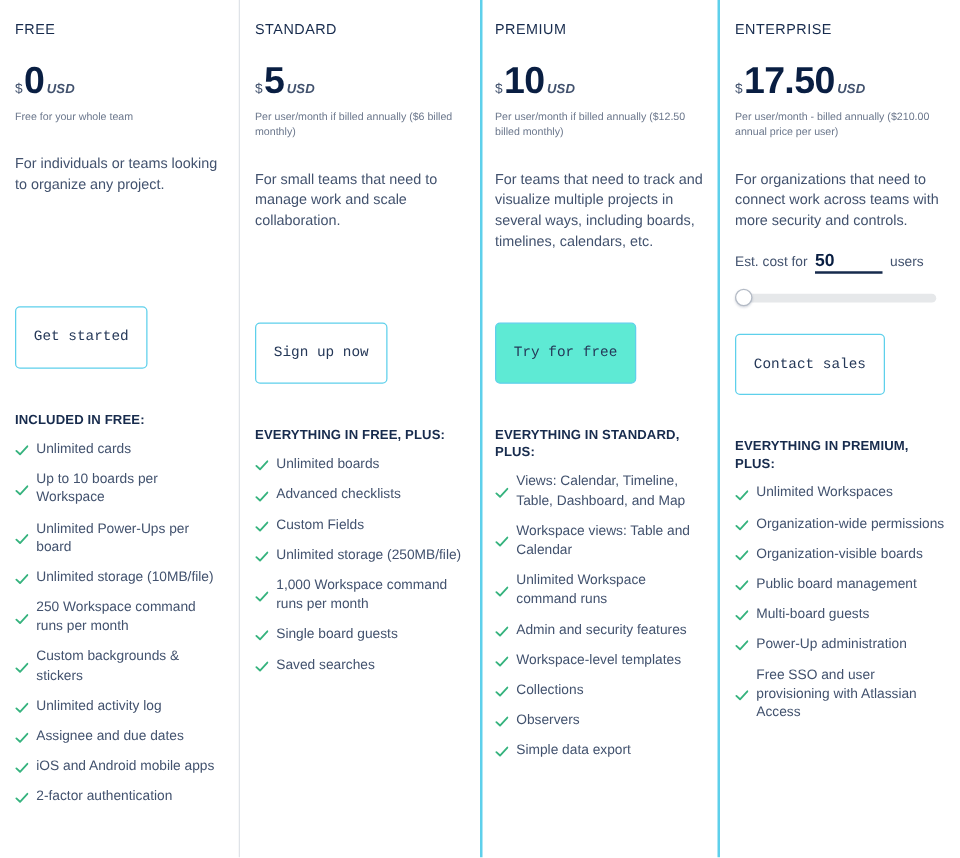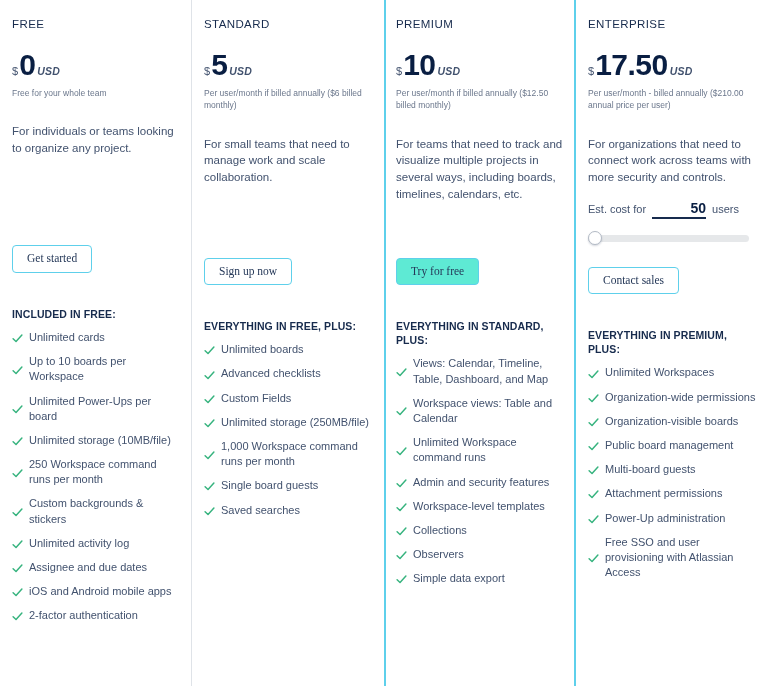--- a/index.html
+++ b/index.html
@@ -113,21 +113,21 @@
     gap: 6px;
     margin-top: 14px;
     font-size: 11px;
     color: #42526e;
   }
   .est-input {
     width: 54px;
     border: none;
     border-bottom: 2px solid #172b4d;
     background: transparent;
-    text-align: right;
+    text-align: left;
     font-family: "Liberation Sans", sans-serif;
     font-size: 14px;
     font-weight: bold;
     color: #091e42;
     padding: 0 0 1px 0;
     outline: none;
   }
   .slider-wrap {
     margin-top: 12px;
     position: relative;
@@ -151,23 +151,23 @@
     box-shadow: 0 1px 2px rgba(9,30,66,.18);
   }
 
   .cta-wrap { margin-top: 30px; }
   .cta {
     display: inline-block;
     border: 1px solid #5ed0eb;
     border-radius: 4px;
     background: #ffffff;
     color: #253858;
-    font-family: Liberation Serif, serif;
+    font-family: Liberation Mono, monospace;
     font-size: 11.5px;
-    padding: 7px 14px;
+    padding: 18px 14px;
     cursor: pointer;
     line-height: 1;
   }
   .cta.filled { background: #5eead4; }
 
   .features-head {
     margin-top: 34px;
     font-size: 10.5px;
     font-weight: bold;
     letter-spacing: .1px;
@@ -518,28 +518,20 @@
             </svg>
           </span>
           <span>Multi-board guests</span>
         </li>
         <li>
           <span class="check">
             <svg width="11" height="11" viewBox="0 0 12 12">
               <path d="M1.2 6.2 L4.4 9.2 L10.8 2.2" fill="none" stroke="#36b37e" stroke-width="1.6" stroke-linecap="round" stroke-linejoin="round"></path>
             </svg>
           </span>
-          <span>Attachment permissions</span>
-        </li>
-        <li>
-          <span class="check">
-            <svg width="11" height="11" viewBox="0 0 12 12">
-              <path d="M1.2 6.2 L4.4 9.2 L10.8 2.2" fill="none" stroke="#36b37e" stroke-width="1.6" stroke-linecap="round" stroke-linejoin="round"></path>
-            </svg>
-          </span>
           <span>Power-Up administration</span>
         </li>
         <li>
           <span class="check">
             <svg width="11" height="11" viewBox="0 0 12 12">
               <path d="M1.2 6.2 L4.4 9.2 L10.8 2.2" fill="none" stroke="#36b37e" stroke-width="1.6" stroke-linecap="round" stroke-linejoin="round"></path>
             </svg>
           </span>
           <span>Free SSO and user provisioning with Atlassian Access</span>
         </li>

